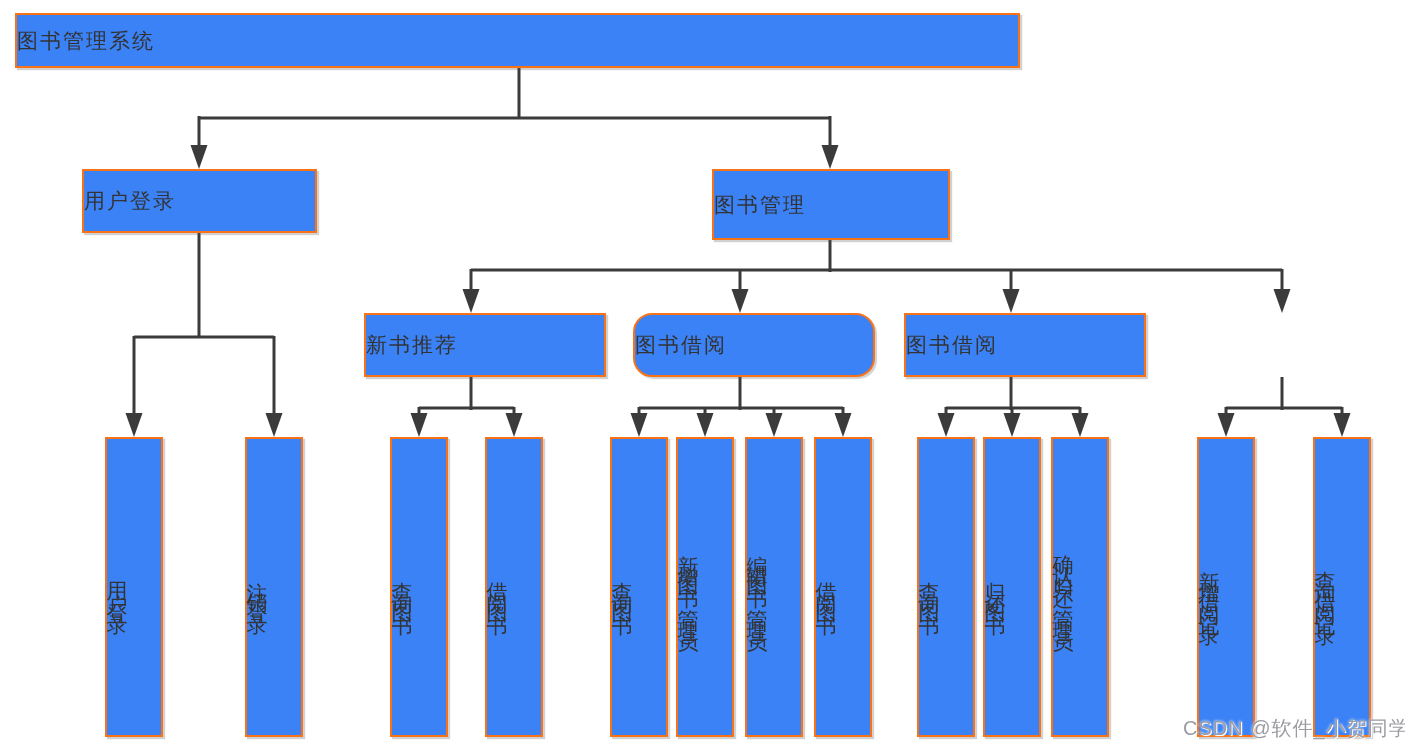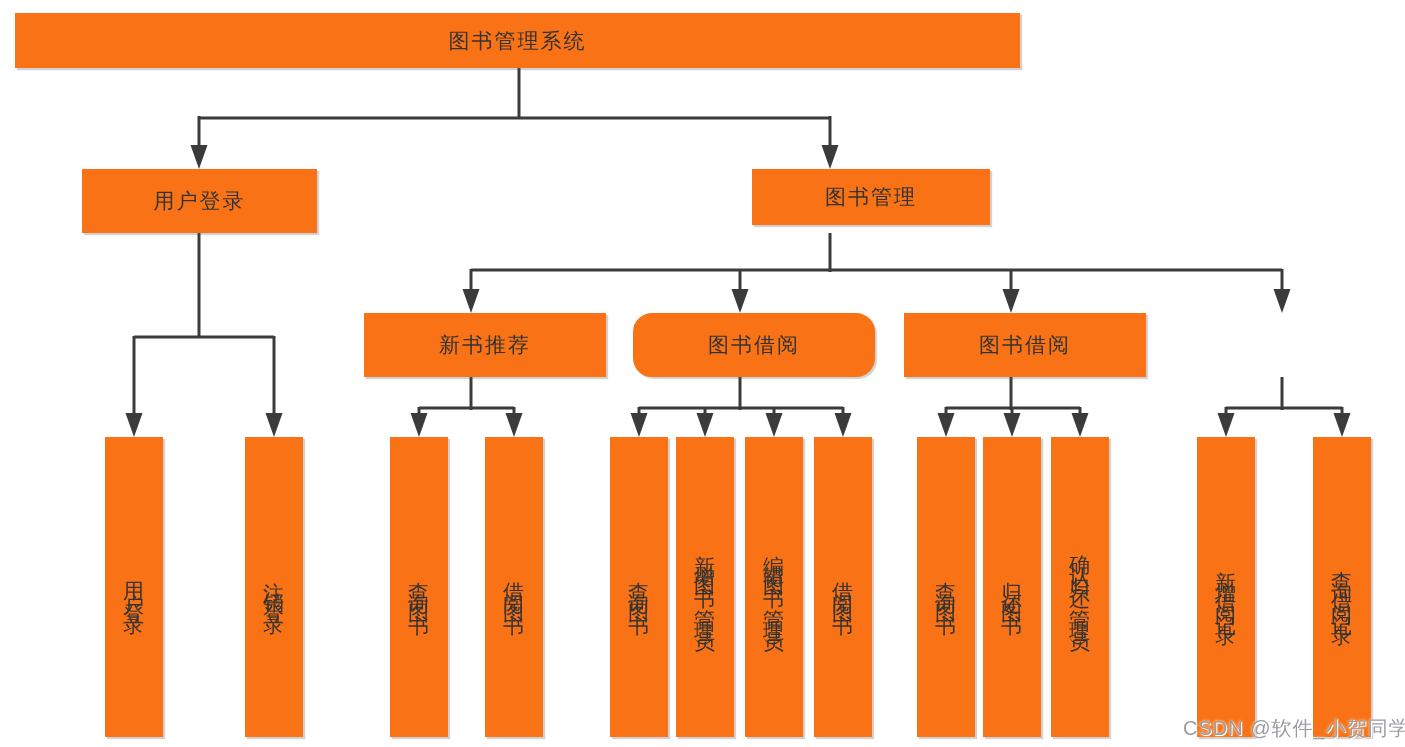--- a/index.html
+++ b/index.html
@@ -1,32 +1,32 @@
 <!DOCTYPE html>
 <html><head>
 <meta charset="utf-8">
 <style>
   html,body{margin:0;padding:0;background:#ffffff;}
   body{font-family:"Liberation Sans","DejaVu Sans",sans-serif;}
   .canvas{position:relative;width:1405px;height:747px;background:#ffffff;overflow:hidden;}
   .connectors{position:absolute;left:0;top:0;z-index:1;}
   .node{
     position:absolute;
-    background:#f97316;
+    background:#3b82f6;
     border:2px solid #f97316;
     box-sizing:border-box;
-    display:flex;align-items:center;justify-content:center;
+    display:flex;align-items:center;justify-content:flex-start;
     color:#333333;
     z-index:2;
     box-shadow:2px 2px 1px rgba(90,90,90,0.28);
   }
   .node .lbl{font-size:21px;letter-spacing:2px;white-space:nowrap;}
   .root{left:15px;top:13px;width:1005px;height:55px;border-width:2px;}
   .l2a{left:82px;top:169px;width:235px;height:64px;}
-  .l2b{left:712px;top:169px;width:238px;height:56px;margin-left:40px;}
+  .l2b{left:712px;top:169px;width:238px;height:71px;}
   .l3{top:313px;width:242px;height:64px;}
   .l3a{left:364px;}
   .l3b{left:633px;border-radius:19px;}
   .l3c{left:904px;}
   .l3d{left:1175px;}
   .leaf{top:437px;width:58px;height:300px;}
   .leaf .lbl{
     writing-mode:vertical-rl;
     font-size:21px;
     letter-spacing:11px;

